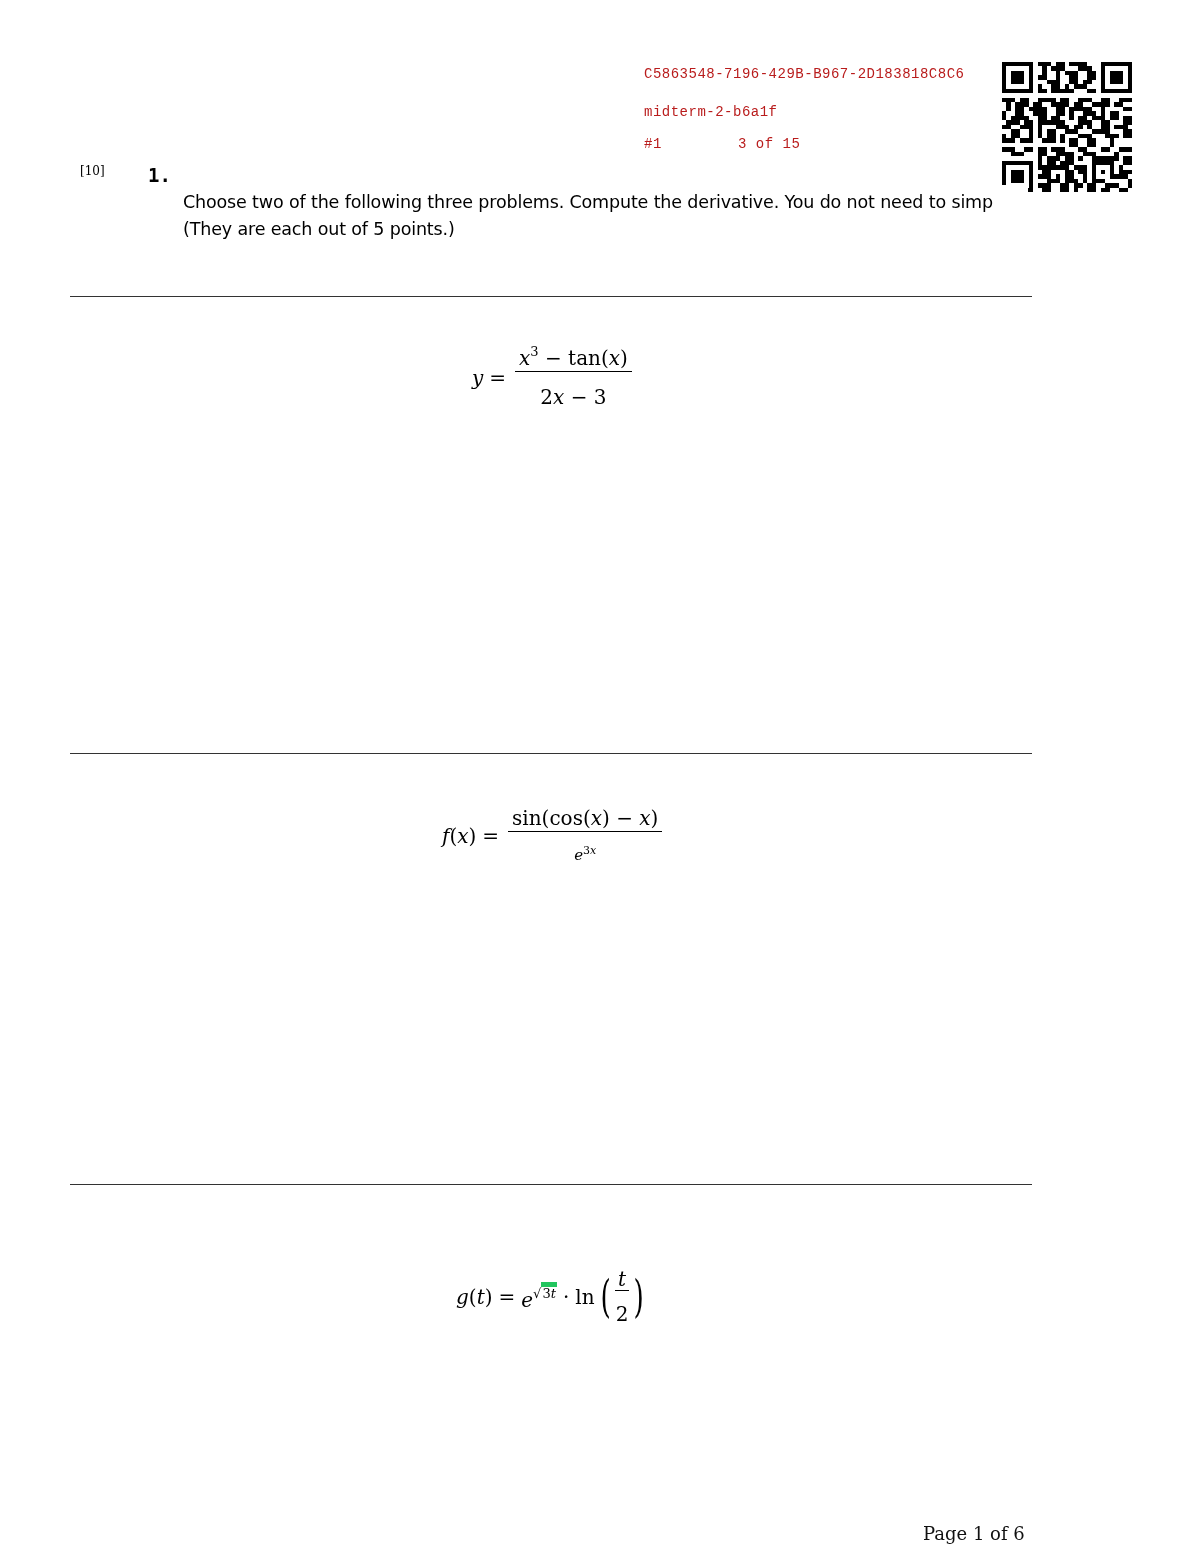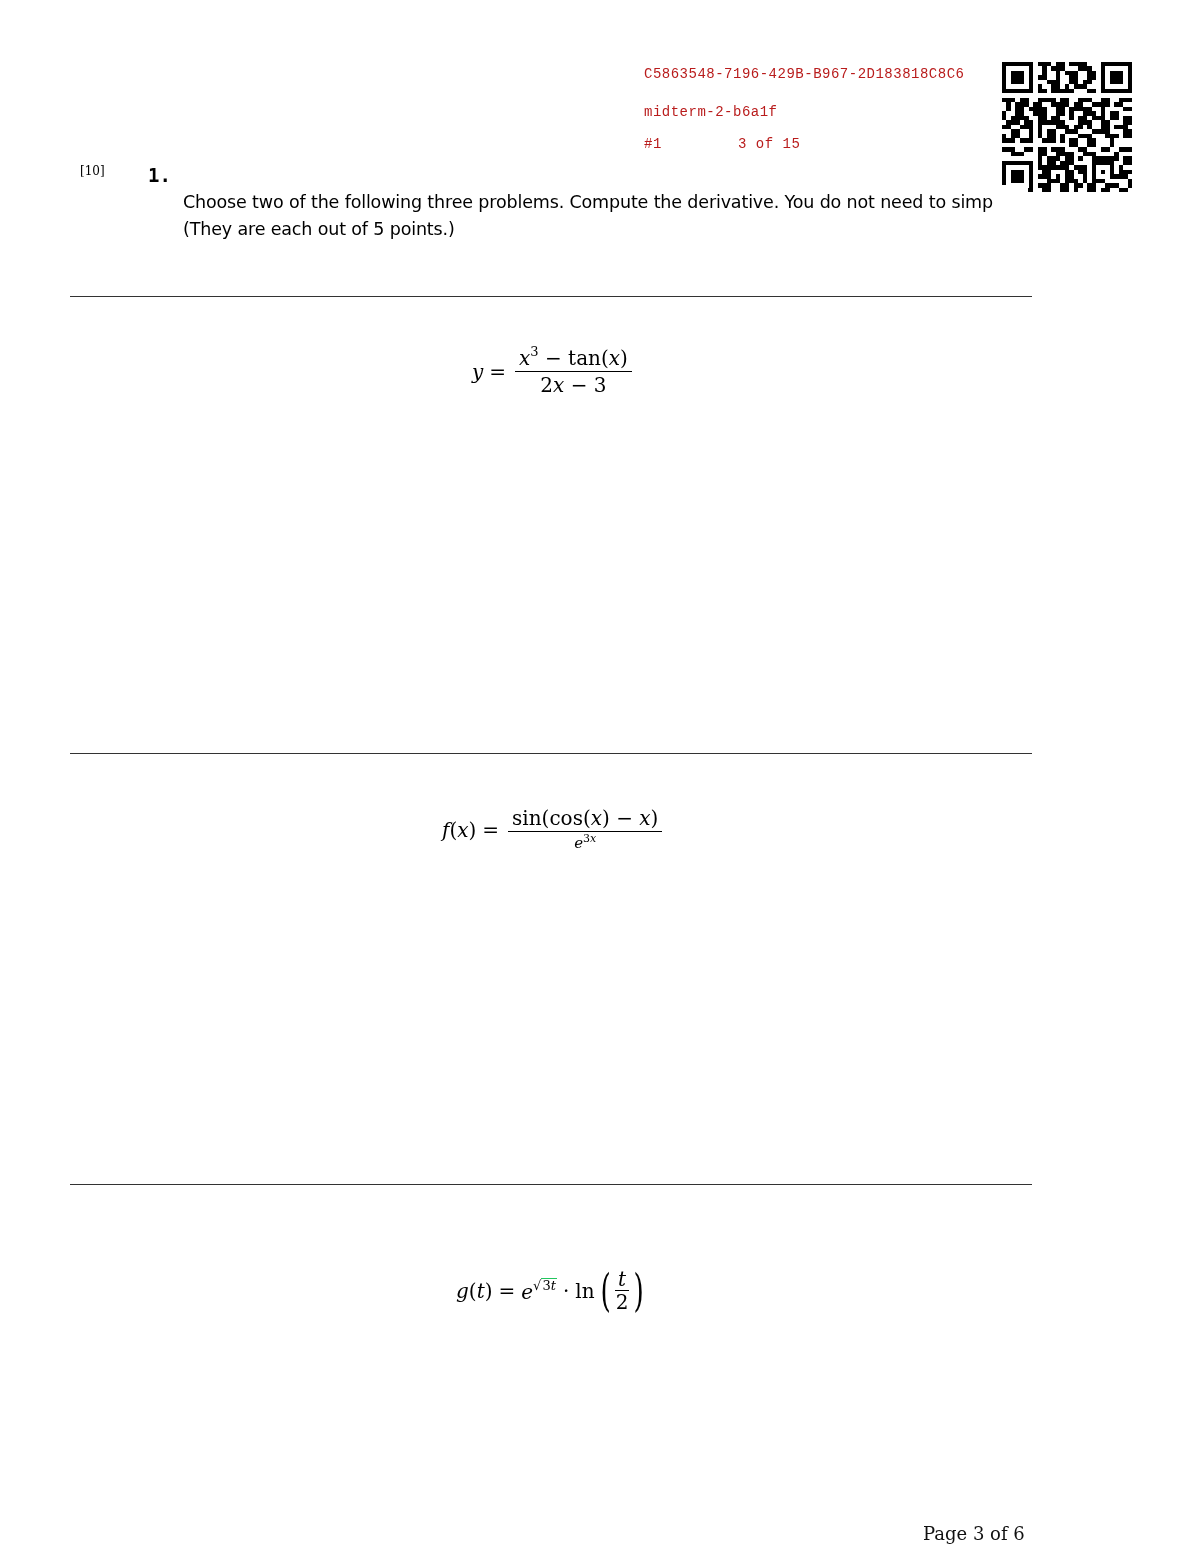--- a/index.html
+++ b/index.html
@@ -90,40 +90,41 @@
       align-items: center;
       white-space: nowrap;
     }
     .formula i { font-style: italic; }
     .frac {
       display: inline-flex;
       flex-direction: column;
       align-items: center;
       margin: 0 3px;
       vertical-align: middle;
+      gap: 12px;
     }
     .frac .num {
       padding: 0 4px 1px 4px;
       border-bottom: 1.3px solid #000;
       line-height: 24px;
     }
     .frac .den {
       padding: 1px 4px 0 4px;
       line-height: 24px;
     }
     .eq { margin: 0 6px; }
     sup { font-size: 13px; vertical-align: 9px; line-height: 0; }
 
     #formula1 { left: 472px; top: 346px; }
     #formula2 { left: 442px; top: 806px; }
     #formula3 { left: 456px; top: 1268px; }
 
     .sqrt {
       display: inline-block;
-      border-top: 1px solid #22c55e;
+      border-top: 5px solid #22c55e;
       padding: 0 1px;
       line-height: 13px;
     }
     .bigparen {
       font-size: 44px;
       font-weight: 200;
       line-height: 1;
       transform: scaleX(0.6);
       display: inline-block;
       margin: 0 -4px;
@@ -319,13 +320,13 @@
   <span style="margin:0 6px;">·</span>
   <span>ln</span>
   <span class="bigparen" style="margin-left:2px;">(</span>
   <span class="frac smallfrac">
     <span class="num"><i>t</i></span>
     <span class="den">2</span>
   </span>
   <span class="bigparen">)</span>
 </div>
 
-<div id="footer">Page 3 of 6</div>
+<div id="footer">Page 1 of 6</div>
 
 </body></html>

